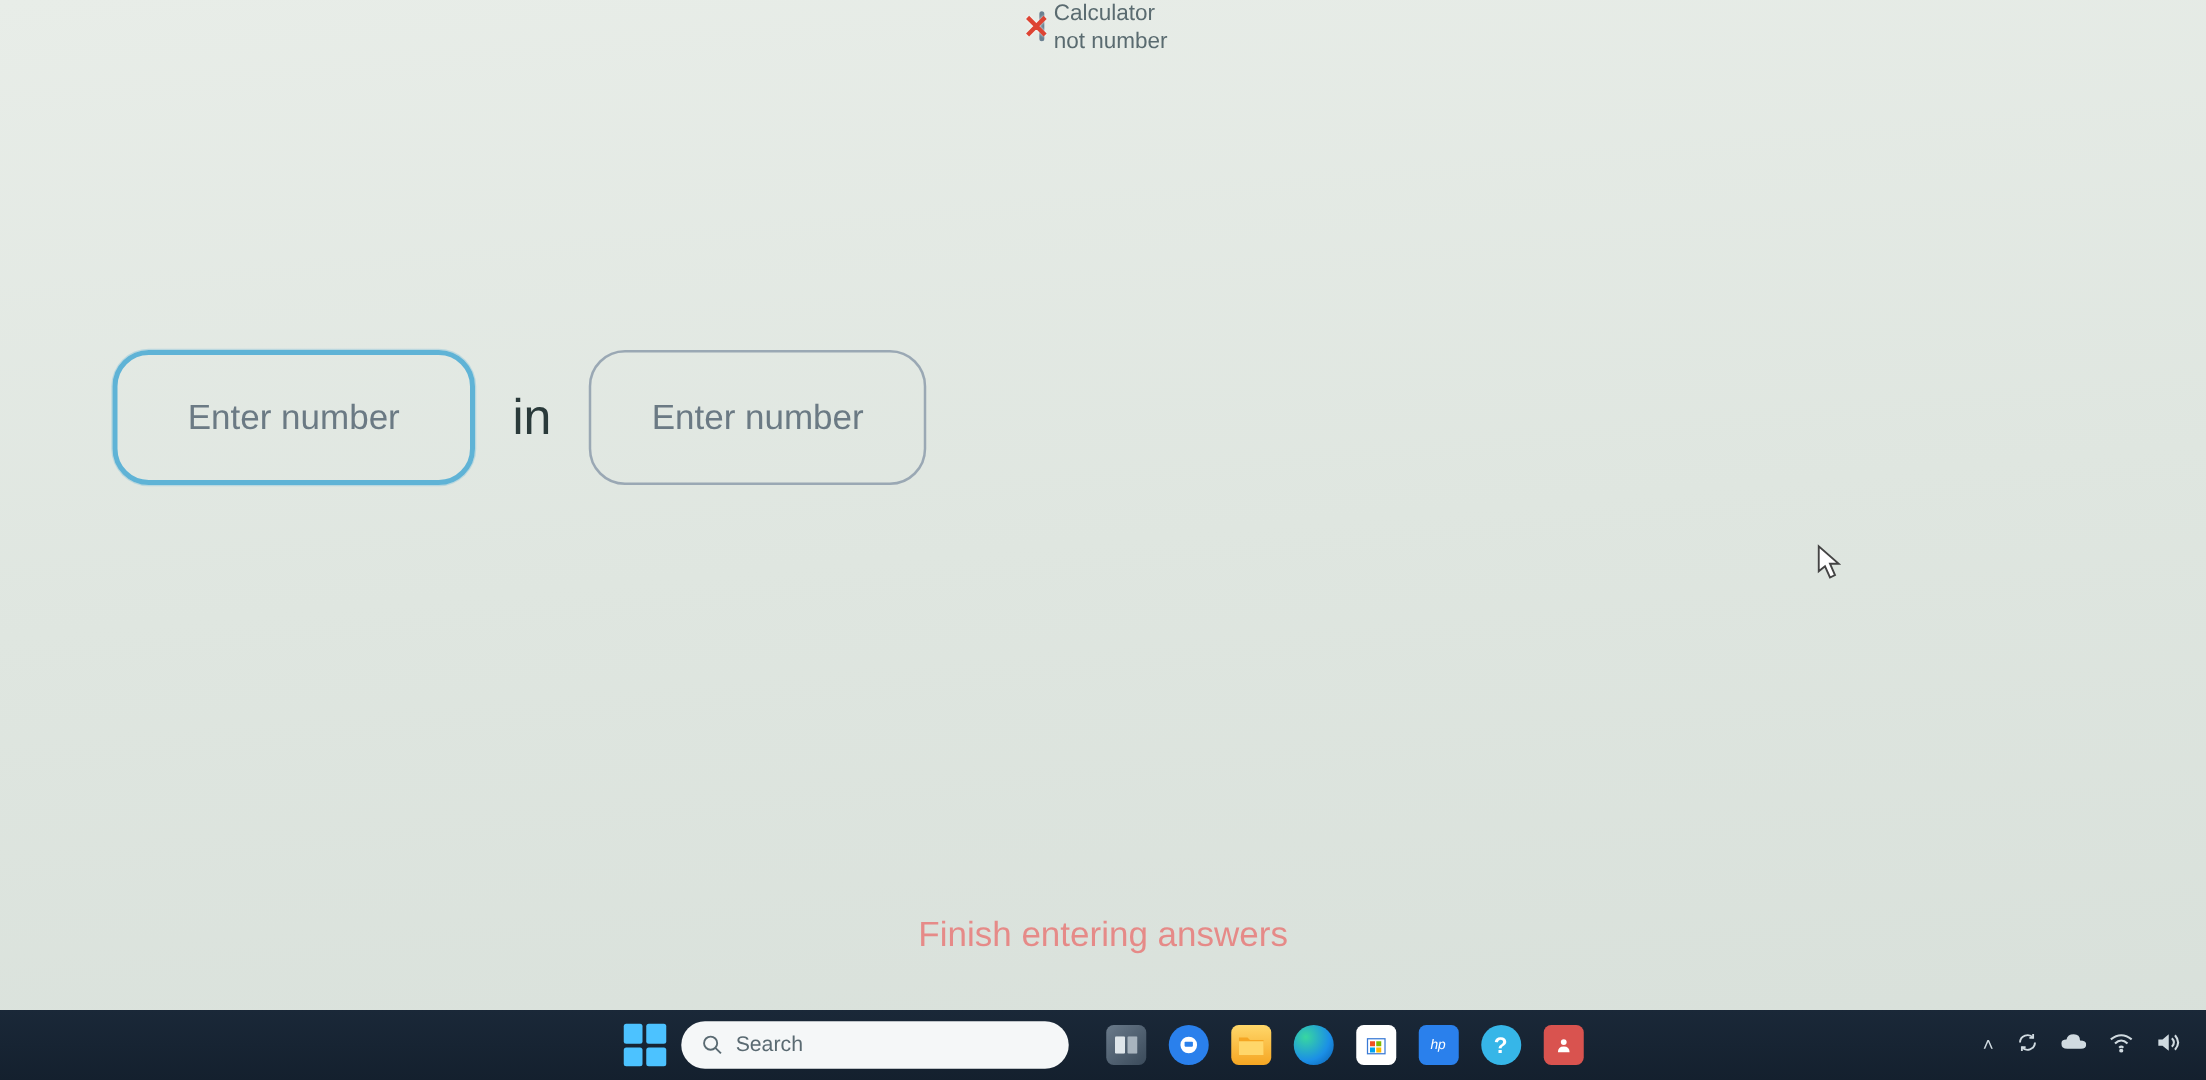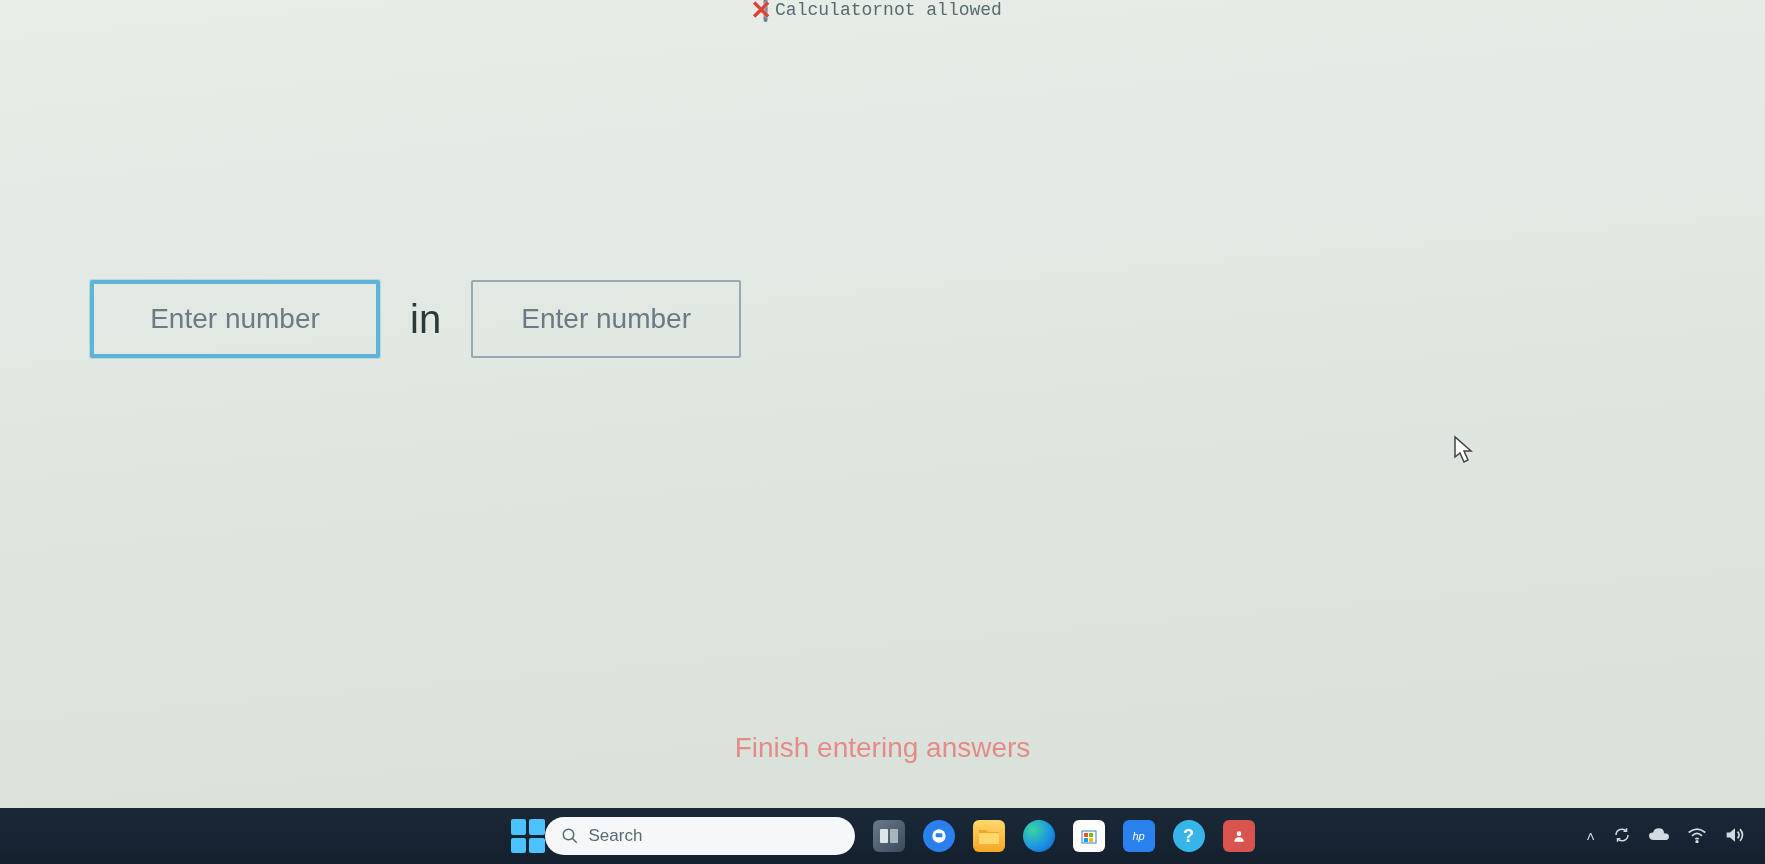--- a/index.html
+++ b/index.html
@@ -57,36 +57,36 @@
     }
     .calc-x {
       position: absolute;
       bottom: -5px;
       right: -5px;
       color: #d43;
       font-size: 26px;
       font-weight: bold;
       text-shadow: 0 0 2px #fff;
     }
-    .calc-text { display: flex; flex-direction: row; line-height: 1.2; font-family: Liberation Mono, monospace; }
+    .calc-text { display: flex; flex-direction: column; line-height: 1.2; }
     .calc-text span:first-child { font-weight: 500; }
 
     
     .answer-row {
       position: absolute;
       top: 280px;
       left: 90px;
       right: 60px;
       display: flex;
       align-items: center;
       gap: 30px;
     }
     .num-input {
-      height: 78px;
-      border-radius: 2px;
+      height: 108px;
+      border-radius: 29px;
       background: transparent;
       font-size: 28px;
       color: #3a4a55;
       text-align: center;
       outline: none;
       padding: 0 30px;
     }
     .num-input.focused {
       width: 290px;
       border: 4px solid #5fb3d6;
@@ -140,20 +140,21 @@
       display: flex;
       align-items: center;
       padding: 0 20px;
     }
     .tb-center {
       position: absolute;
       left: 50%;
       transform: translateX(-50%);
       display: flex;
       align-items: center;
+      gap: 12px;
     }
     .start-btn {
       width: 34px;
       height: 34px;
       display: grid;
       grid-template-columns: 1fr 1fr;
       grid-template-rows: 1fr 1fr;
       gap: 3px;
       cursor: pointer;
     }
@@ -214,21 +215,21 @@
 </head>
 <body>
 
 <div class="calc-badge">
   <span class="calc-icon-wrap">
     <span class="calc-icon"></span>
     <span class="calc-x">✕</span>
   </span>
   <span class="calc-text">
     <span>Calculator</span>
-    <span>not allowed</span>
+    <span>not number</span>
   </span>
 </div>
 
 <div class="answer-row">
   <input class="num-input focused" type="text" placeholder="Enter number" style="">
   <span class="word">in</span>
   <input class="num-input normal" type="text" placeholder="Enter number" style="">
 </div>
 
 <button class="finish-btn">Finish entering answers</button>

